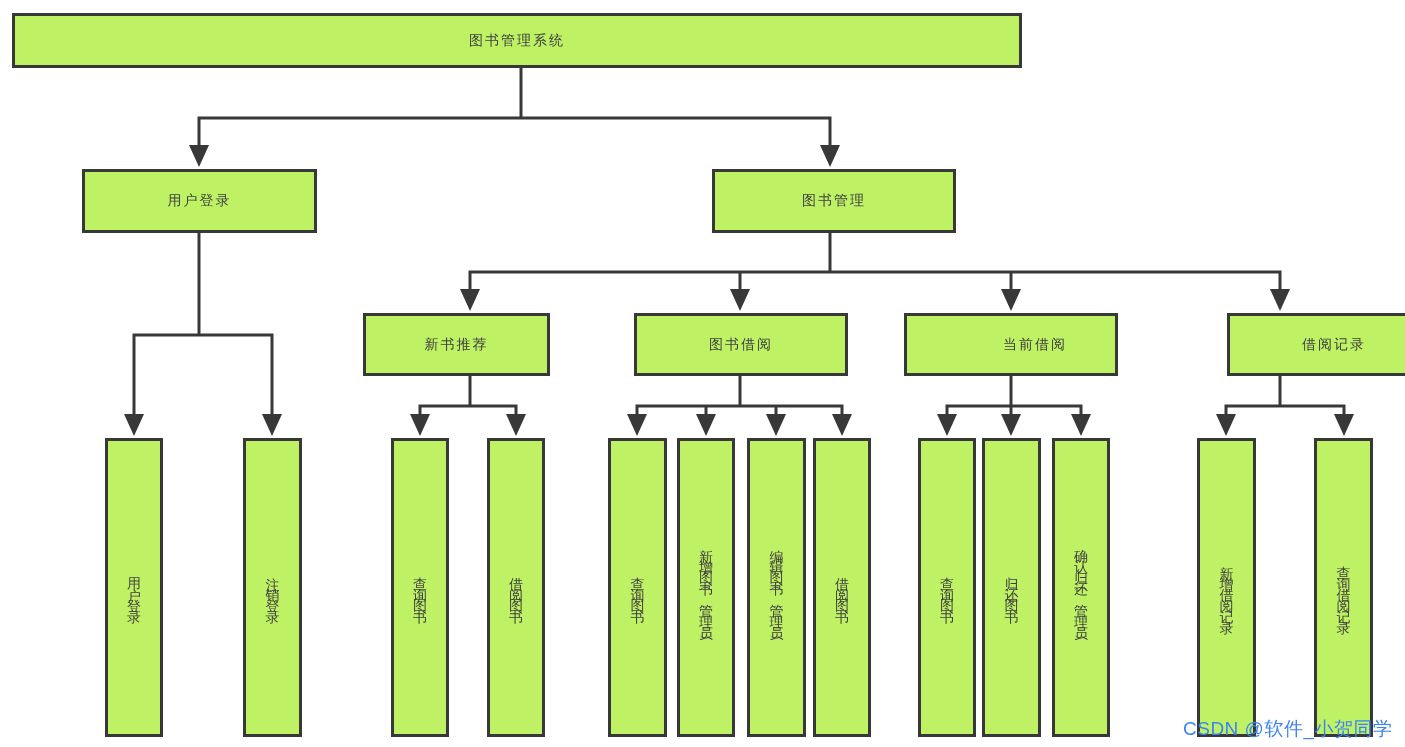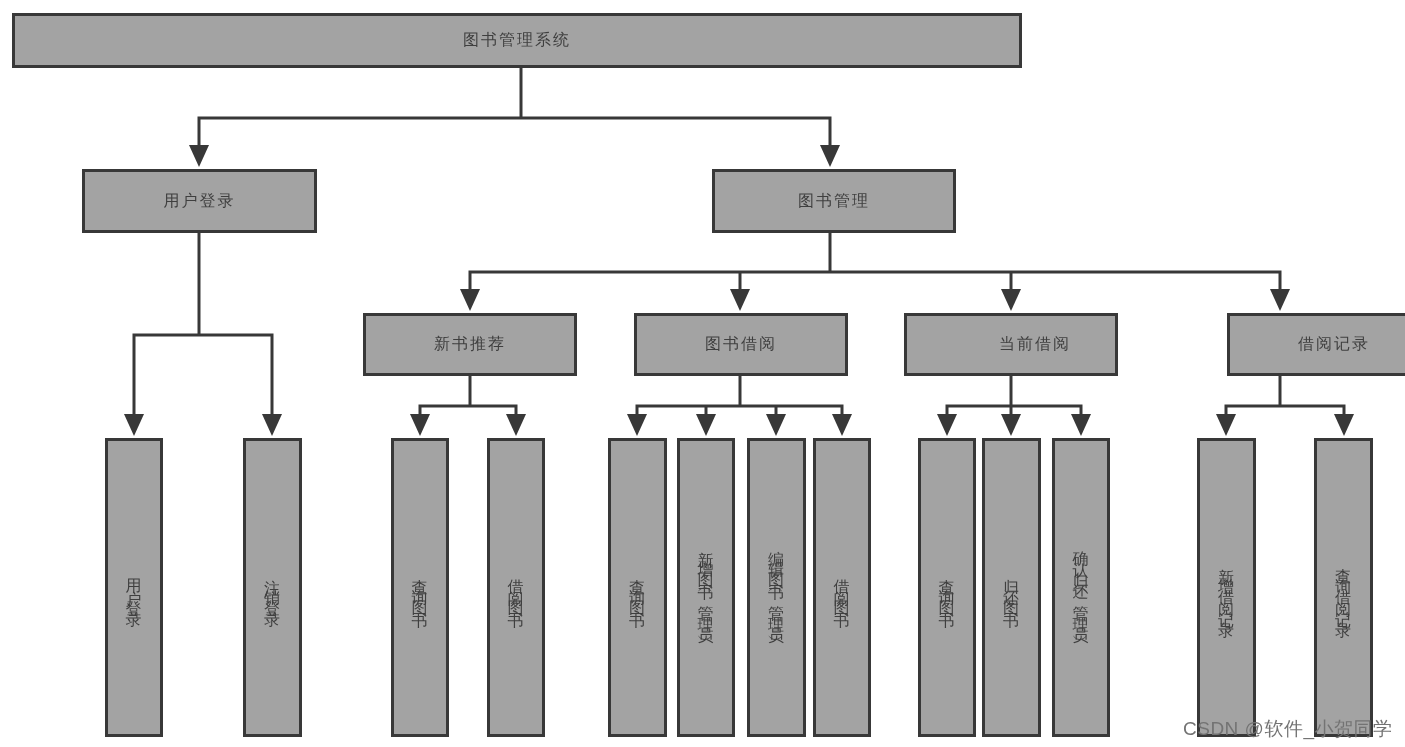--- a/index.html
+++ b/index.html
@@ -20,42 +20,42 @@
     left: 0;
     top: 0;
     width: 1405px;
     height: 747px;
     pointer-events: none;
   }
   .node {
     position: absolute;
     box-sizing: border-box;
     border: 3px solid #383838;
-    background: #a3a3a3;
+    background: #bef264;
     color: #3f3f3f;
     display: flex;
     align-items: center;
     justify-content: center;
-    font-size: 16px;
+    font-size: 14px;
     letter-spacing: 2px;
     z-index: 2;
   }
   .vnode .vlabel {
     writing-mode: vertical-rl;
     text-orientation: mixed;
     letter-spacing: 11px;
     line-height: 1.2;
   }
   
   .n-root  { left: 12px;  top: 13px;  width: 1010px; height: 55px; }
   
   .n-login { left: 82px;  top: 169px; width: 235px;  height: 64px; }
   .n-mgmt  { left: 712px; top: 169px; width: 244px;  height: 64px; }
   
-  .n-rec   { left: 363px;  top: 313px; width: 214px; height: 63px; }
+  .n-rec   { left: 363px;  top: 313px; width: 187px; height: 63px; }
   .n-bor   { left: 634px;  top: 313px; width: 214px; height: 63px; }
   .n-cur   { left: 904px;  top: 313px; width: 214px; height: 63px; padding-left: 48px; }
   .n-rcd   { left: 1227px; top: 313px; width: 214px; height: 63px; }
   
   .leaf { top: 438px; height: 299px; }
   .lf-1  { left: 105px;  width: 58px; }
   .lf-2  { left: 243px;  width: 59px; }
   .lf-3  { left: 391px;  width: 58px; }
   .lf-4  { left: 487px;  width: 58px; }
   .lf-5  { left: 608px;  width: 59px; }
@@ -65,21 +65,21 @@
   .lf-9  { left: 918px;  width: 58px; }
   .lf-10 { left: 982px;  width: 59px; }
   .lf-11 { left: 1052px; width: 58px; }
   .lf-12 { left: 1197px; width: 59px; }
   .lf-13 { left: 1314px; width: 59px; }
   .watermark {
     position: absolute;
     left: 1183px;
     top: 716px;
     font-size: 19px;
-    color: #737373;
+    color: #3b82f6;
     white-space: nowrap;
     z-index: 5;
     letter-spacing: 0.5px;
   }
 </style>
 </head>
 <body>
 
 <div id="canvas">
 

